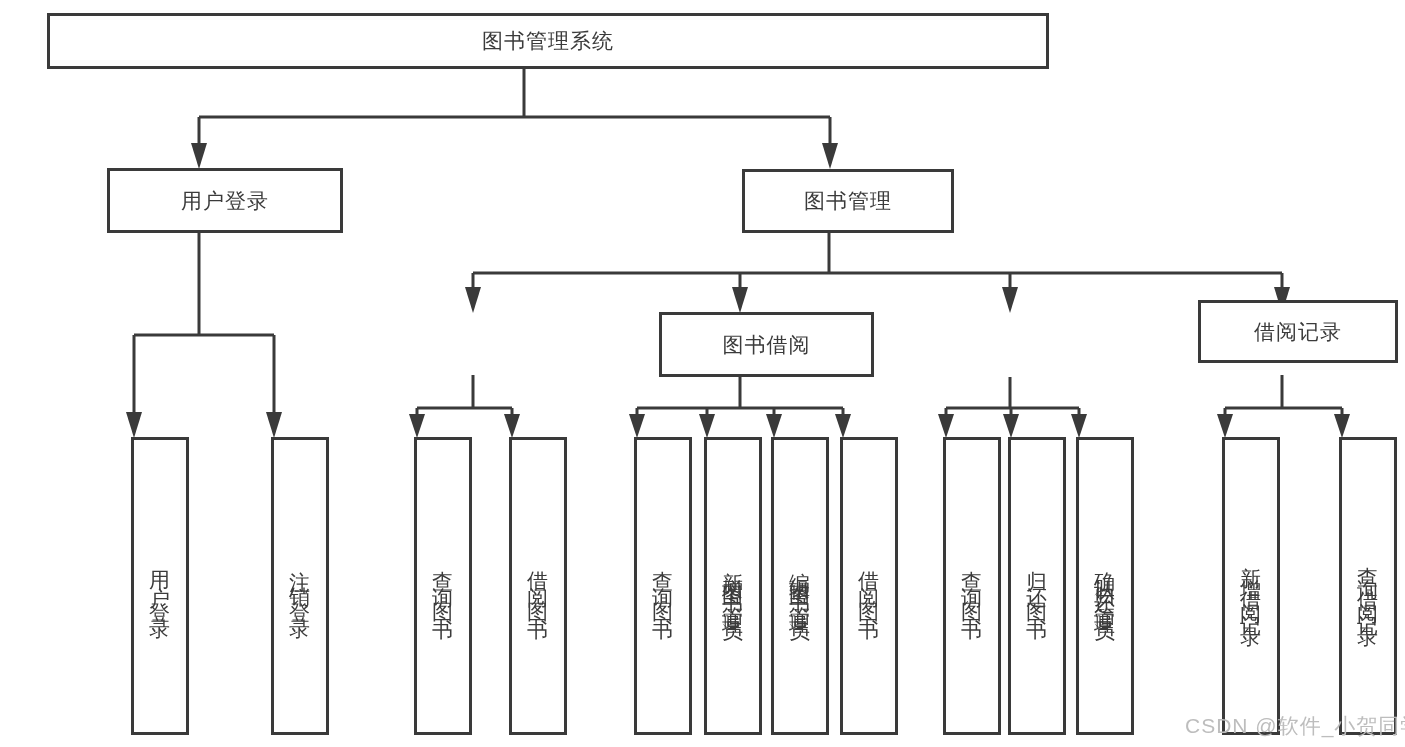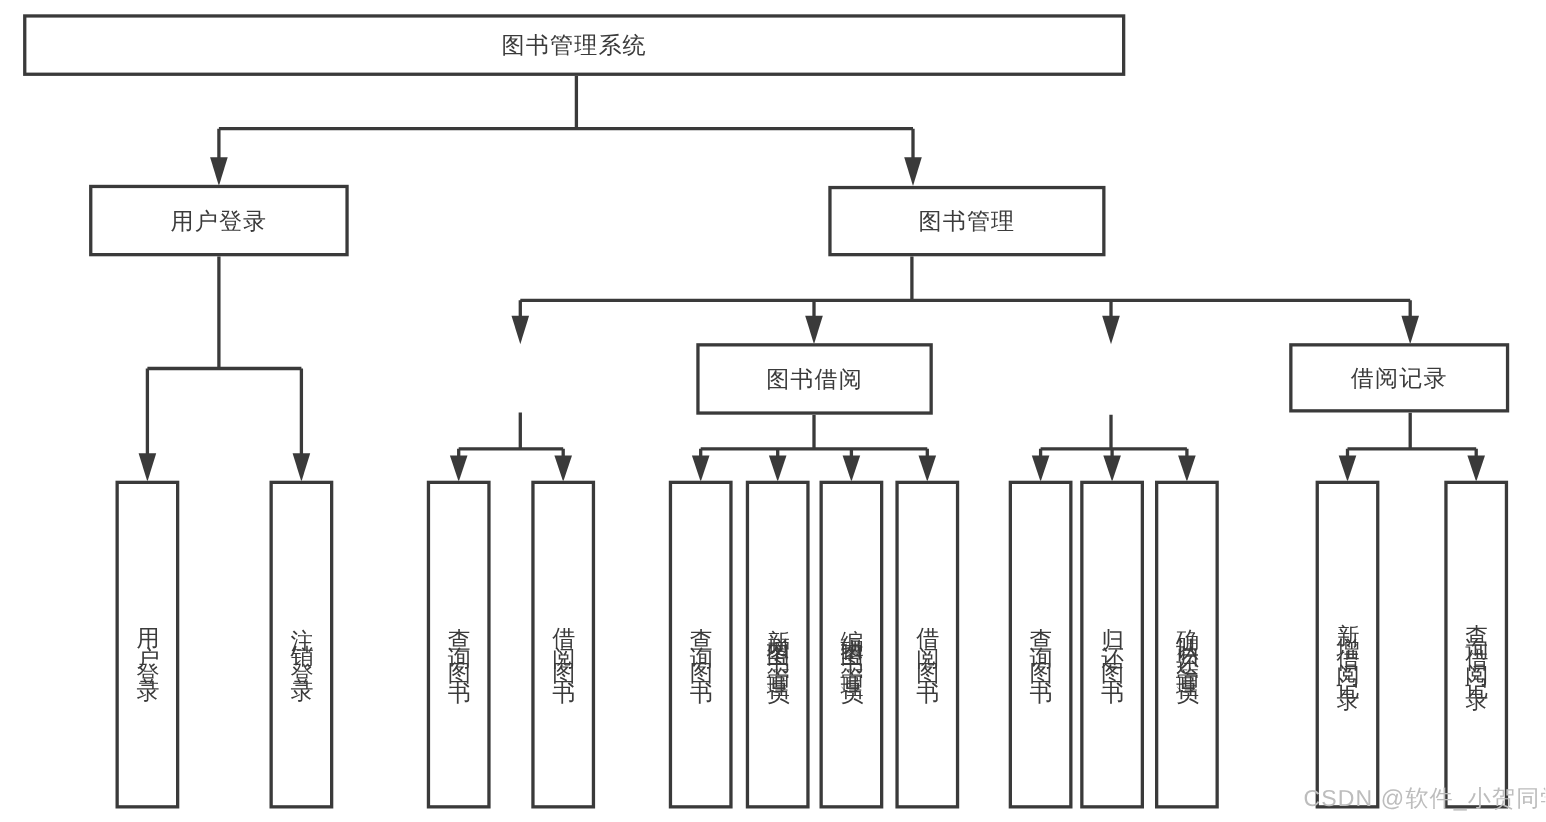--- a/index.html
+++ b/index.html
@@ -27,20 +27,21 @@
     position: absolute;
     box-sizing: border-box;
     background: #ffffff;
     border: 3px solid #3a3a3a;
     color: #3b3b3b;
     display: flex;
     align-items: center;
     justify-content: center;
     font-size: 21px;
     letter-spacing: 1px;
+    margin-left: 26px;
   }
   .vbox {
     width: 58px;
     height: 298px;
     top: 437px;
   }
   .vtext {
     writing-mode: vertical-rl;
     text-orientation: mixed;
     white-space: nowrap;
@@ -104,28 +105,28 @@
     </g>
   </svg>
 
   <div class="node" style="left:21px;top:13px;width:1002px;height:56px">
     <span>图书管理系统</span>
   </div>
 
   <div class="node" style="left:81px;top:168px;width:236px;height:65px">
     <span>用户登录</span>
   </div>
-  <div class="node" style="left:753px;top:169px;width:252px;height:64px">
+  <div class="node" style="left:716px;top:169px;width:212px;height:64px">
     <span>图书管理</span>
   </div>
 
   <div class="node" style="left:633px;top:312px;width:215px;height:65px">
     <span>图书借阅</span>
   </div>
-  <div class="node" style="left:1172px;top:312px;width:200px;height:63px">
+  <div class="node" style="left:1172px;top:300px;width:200px;height:63px">
     <span>借阅记录</span>
   </div>
 
   <div class="node vbox" style="left:105px">
     <span class="vtext ls-4">用户登录</span>
   </div>
   <div class="node vbox" style="left:245px">
     <span class="vtext ls-4">注销登录</span>
   </div>
   <div class="node vbox" style="left:388px">

